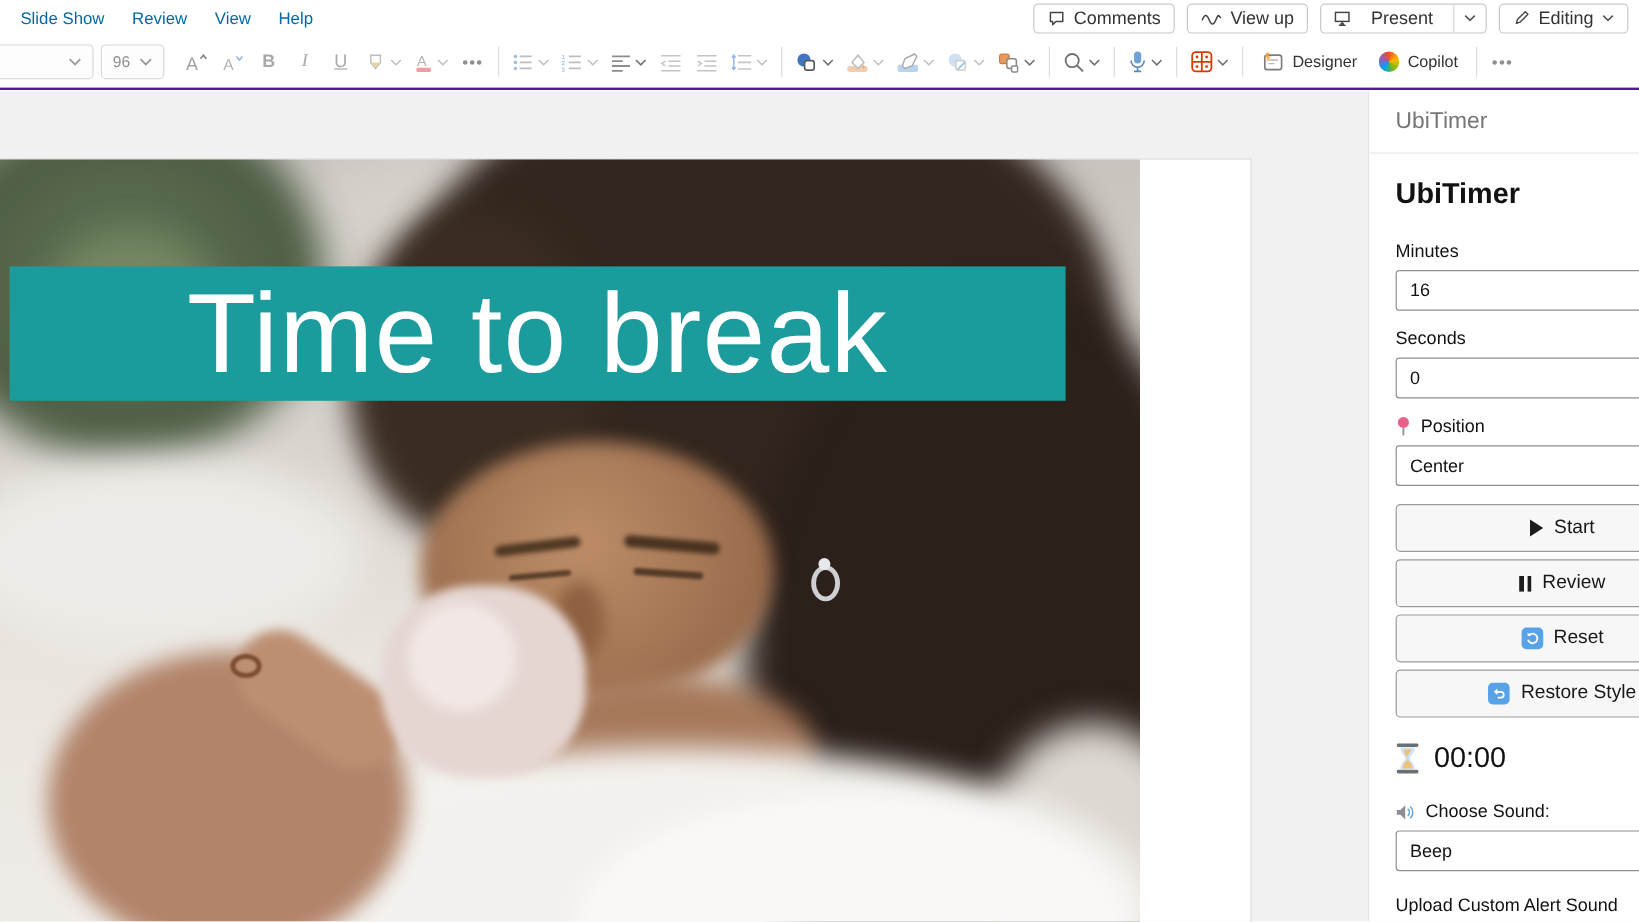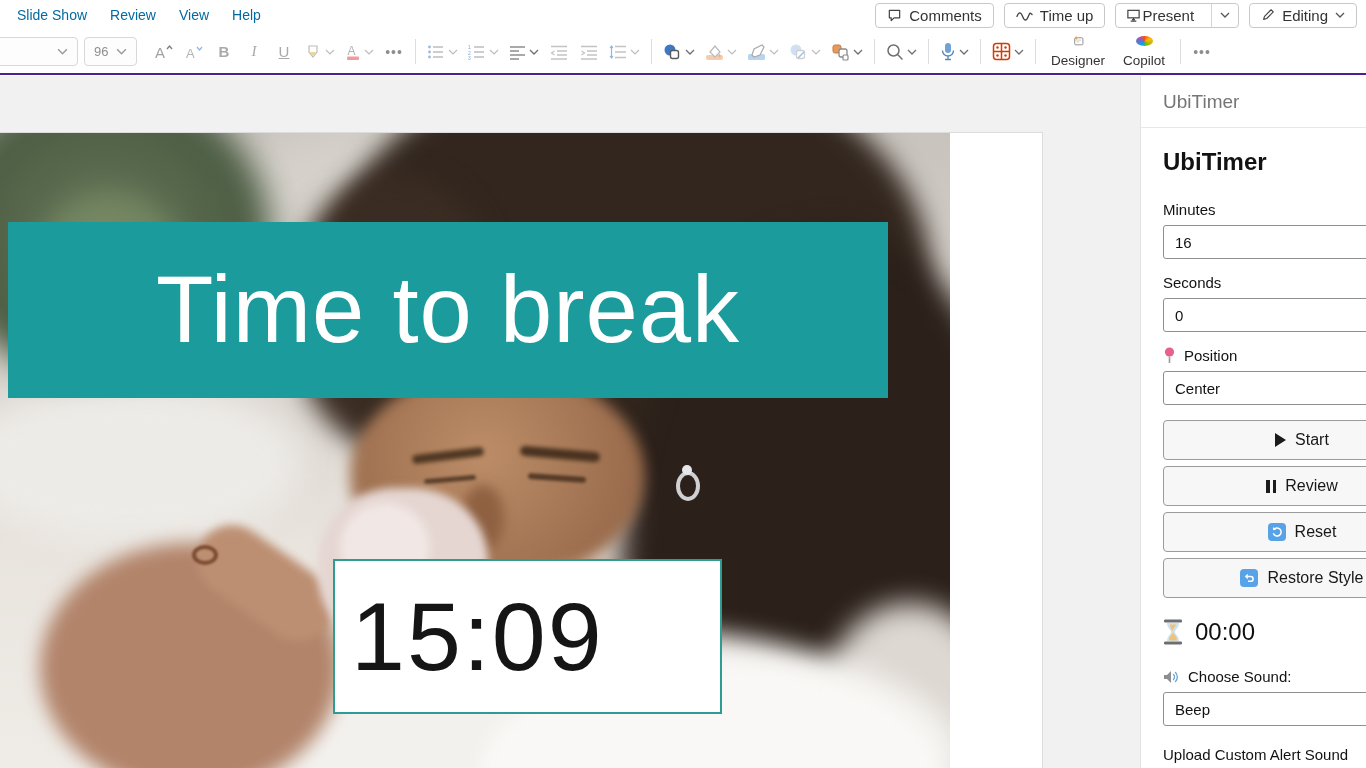--- a/index.html
+++ b/index.html
@@ -9,42 +9,42 @@
 
   
   .menubar { position:absolute; top:0; left:0; width:1366px; height:30px;
     background:#fff; display:flex; align-items:center; }
   .menu-items { display:flex; gap:23px; padding-left:17px; }
   .menu-item { font-size:14px; color:#0369a1; padding:4px 0; cursor:default; white-space:nowrap; }
   .top-actions { margin-left:auto; display:flex; gap:10px; padding-right:9px; align-items:center; }
   .action-btn { height:25px; border:1px solid #c9c9c9; border-radius:4px; background:#fff;
     display:flex; align-items:center; gap:7px; padding:0 11px; font-size:15px; color:#333; white-space:nowrap; }
   .action-btn.split { padding:0; }
-  .action-btn.split .seg { display:flex; align-items:center; gap:1px; padding:0 10px; height:100%; }
+  .action-btn.split .seg { display:flex; align-items:center; gap:16px; padding:0 10px; height:100%; }
   .action-btn.split .chev-seg { border-left:1px solid #d4d4d4; padding:0 8px; height:100%;
     display:flex; align-items:center; }
 
   
   .toolbar { position:absolute; top:30px; left:0; width:1366px; height:45px; background:#fff;
     border-bottom:2px solid #4c1d95; display:flex; align-items:center; }
   .combo { height:29px; border:1px solid #d8d8d8; border-radius:4px; background:#fdfdfd;
     display:flex; align-items:center; justify-content:space-between; padding:0 9px;
     color:#8f8f8f; font-size:13px; }
   .combo.fontname { width:138px; margin-left:-60px; }
   .combo.fontsize { width:53px; margin-left:6px; }
   .tbtn { height:30px; min-width:26px; display:flex; align-items:center; justify-content:center;
     gap:3px; padding:0 3px; margin:0 2px; border-radius:3px; }
   .tsep { width:1px; height:25px; background:#dcdcdc; margin:0 6px; flex:none; }
   .glyph { font-size:15px; color:#a9a9a9; }
   .glyph.b { font-weight:bold; }
   .glyph.i { font-style:italic; font-family:"Liberation Serif",serif; }
   .glyph.u { text-decoration:underline; }
   .dots { color:#8f8f8f; font-size:14px; letter-spacing:1px; }
   .lbl-btn { display:flex; align-items:center; gap:7px; font-size:13.5px; color:#333;
-    padding:0 9px; height:32px; white-space:nowrap;flex-direction:column; }
+    padding:0 9px; height:32px; white-space:nowrap; }
   .copilot-dot { width:17px; height:17px; border-radius:50%;
     background:conic-gradient(#f25022,#ffb900,#7fba00,#00a4ef,#8661c5,#f25022); }
 
   
   .workspace { position:absolute; top:76px; left:0; width:1366px; height:692px; background:#f1f1f1; }
   .slide { position:absolute; left:0; top:57px; width:1042px; height:660px; background:#fff;
     box-shadow:0 0 0 1px #dcdcdc; }
   .photo { position:absolute; left:0; top:0; width:950px; height:635px; overflow:hidden;
     background:linear-gradient(180deg,#c8c3bd 0%,#d8d3cd 35%,#e9e4de 65%,#efece7 100%); }
   .photo div { position:absolute; }
@@ -68,21 +68,21 @@
   .b-mug2 { left:340px; top:370px; width:90px; height:90px; border-radius:50%; background:#f1e7e4; filter:blur(5px); }
   .b-hand { left:40px; top:410px; width:300px; height:250px; background:#b2846a; filter:blur(9px); }
   .b-finger { left:190px; top:415px; width:150px; height:70px; border-radius:40px; background:#bd8f72; filter:blur(5px); transform:rotate(35deg); }
   .b-ring { left:192px; top:412px; width:26px; height:20px; border:4px solid #7c4c30; border-radius:50%; background:transparent; filter:blur(1px); }
   .b-shirt1 { left:160px; top:490px; width:800px; height:260px; background:#f3f1ee; filter:blur(12px); }
   .b-shirt2 { left:480px; top:530px; width:460px; height:220px; background:#faf8f6; filter:blur(10px); }
   .b-earring { left:676px; top:338px; width:24px; height:30px; border:4px solid #cfd0d4; border-radius:50%; filter:blur(.5px); background:transparent; }
   .b-stud { left:682px; top:332px; width:10px; height:10px; border-radius:50%; background:#e6e7ea; filter:blur(.5px); }
   .b-lightbr { left:820px; top:470px; width:180px; height:220px; background:#ddd8d2; filter:blur(14px); }
 
-  .banner { position:absolute; left:8px; top:89px; width:880px; height:176px;
+  .banner { position:absolute; left:8px; top:89px; width:880px; height:112px;
     display:flex; align-items:center; justify-content:center; }
   .banner-text { color:#fff; font-size:94px; letter-spacing:1px; white-space:nowrap; }
   .timerbox { position:absolute; left:333px; top:426px; width:389px; height:155px;
     background:#fff; border:2px solid #2d9d93; display:flex; align-items:center; padding-left:16px; }
   .timer-text { font-size:97px; color:#151515; letter-spacing:2px; }
 
   
   .panel { position:absolute; top:76px; left:1140px; width:322px; height:692px; background:#fff;
     border-left:1px solid #e3e3e3; overflow:hidden; }
   .panel-header { height:52px; border-bottom:1px solid #e8e8e8; display:flex; align-items:center;
@@ -123,21 +123,21 @@
     <button class="action-btn">
       <svg width="15" height="15" viewBox="0 0 16 16">
           <path d="M2.5 2.5h11v8h-6l-3 3v-3h-2z" fill="none" stroke="#444" stroke-width="1.3" stroke-linejoin="round"></path>
         </svg>
       <span>Comments</span>
     </button>
     <button class="action-btn">
       <svg width="17" height="13" viewBox="0 0 18 12">
           <path d="M1 7 C3 2, 5 2, 7 7 S11 12, 13 7 15 3 17 5" fill="none" stroke="#444" stroke-width="1.4" stroke-linecap="round"></path>
         </svg>
-      <span>Time up</span>
+      <span>View up</span>
     </button>
     <div class="action-btn split">
       <div class="seg">
         <svg width="15" height="15" viewBox="0 0 16 16">
             <rect x="2" y="2.5" width="12" height="8" fill="none" stroke="#444" stroke-width="1.3"></rect>
             <path d="M8 10.5v2 M5 14h6 M6.5 12.5h3" stroke="#444" stroke-width="1.3" fill="none"></path>
           </svg>
         <span>Present</span>
       </div>
       <div class="chev-seg">
@@ -409,23 +409,20 @@
       <div class="blob b-mug"></div>
       <div class="blob b-mug2"></div>
       <div class="b-earring"></div>
       <div class="blob b-stud"></div>
     </div>
 
     <div class="banner" style="background:#1b9b9b;">
       <span class="banner-text">Time to break</span>
     </div>
 
-    <div class="timerbox">
-      <span class="timer-text">15:09</span>
-    </div>
   </div>
 </div>
 
 <div class="panel">
   <div class="panel-header">
     <span>UbiTimer</span>
   </div>
   <div class="panel-body">
     <div class="panel-title">UbiTimer</div>
 

